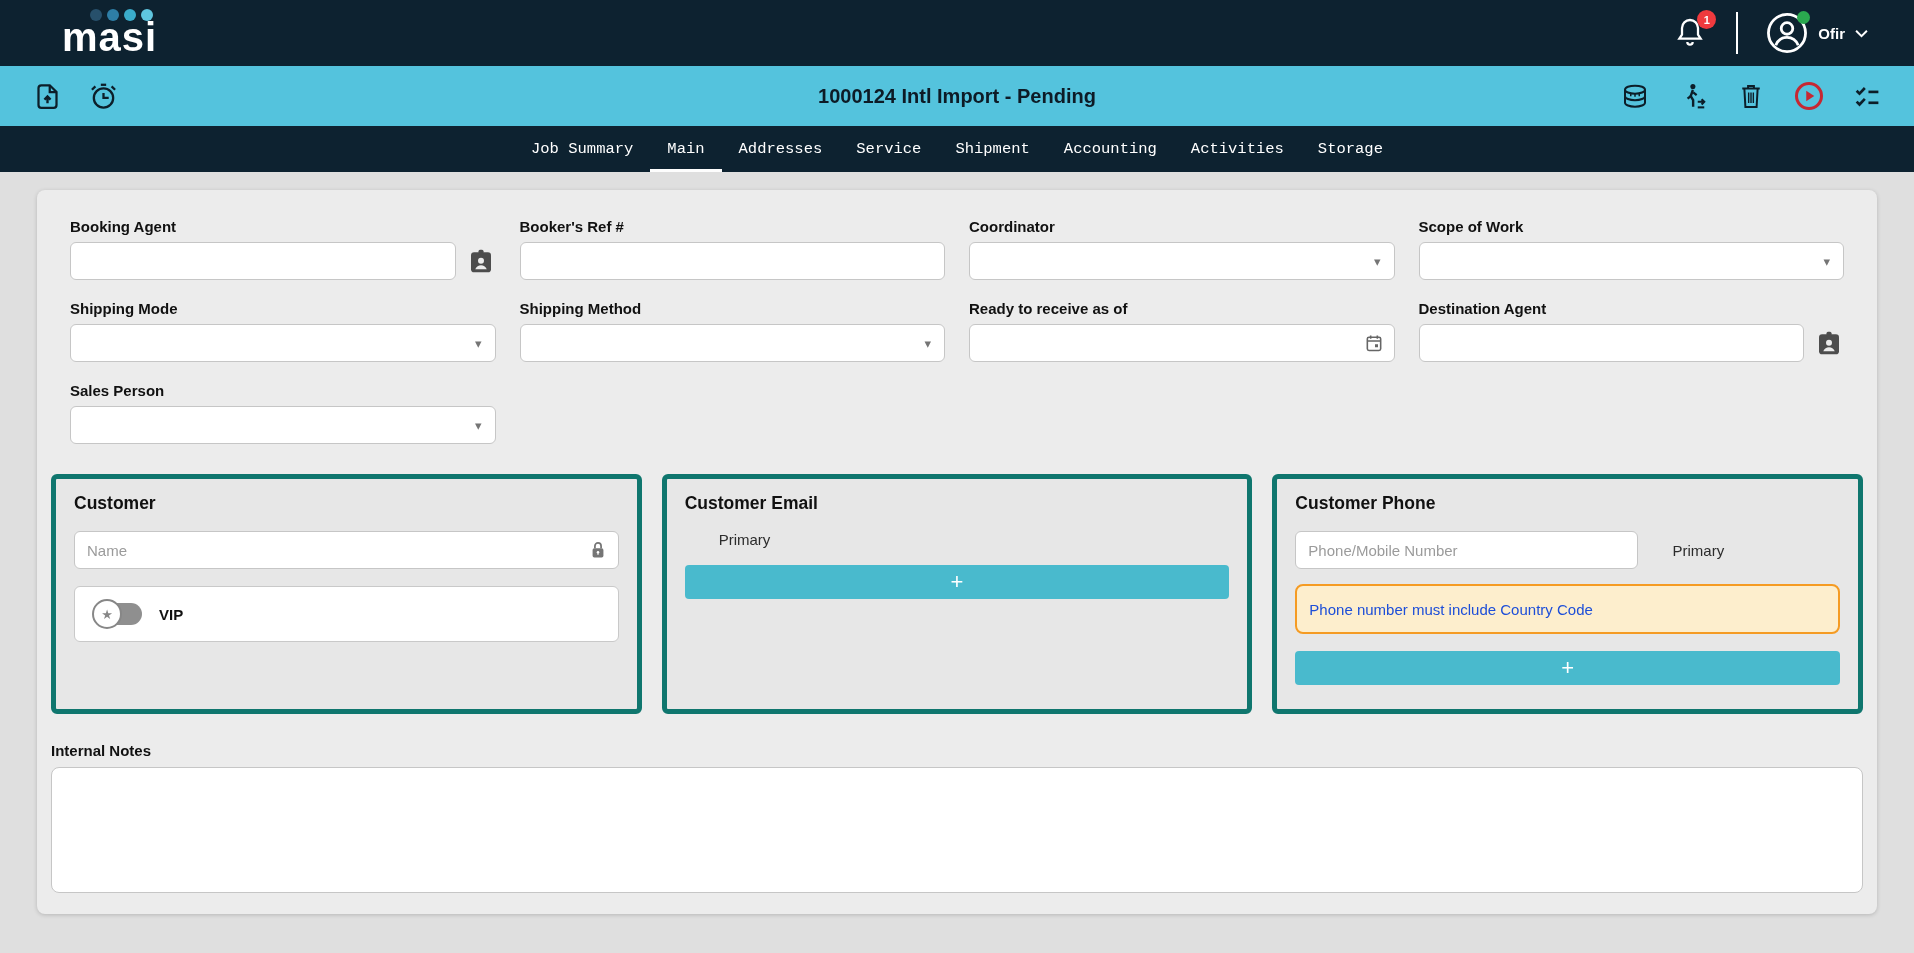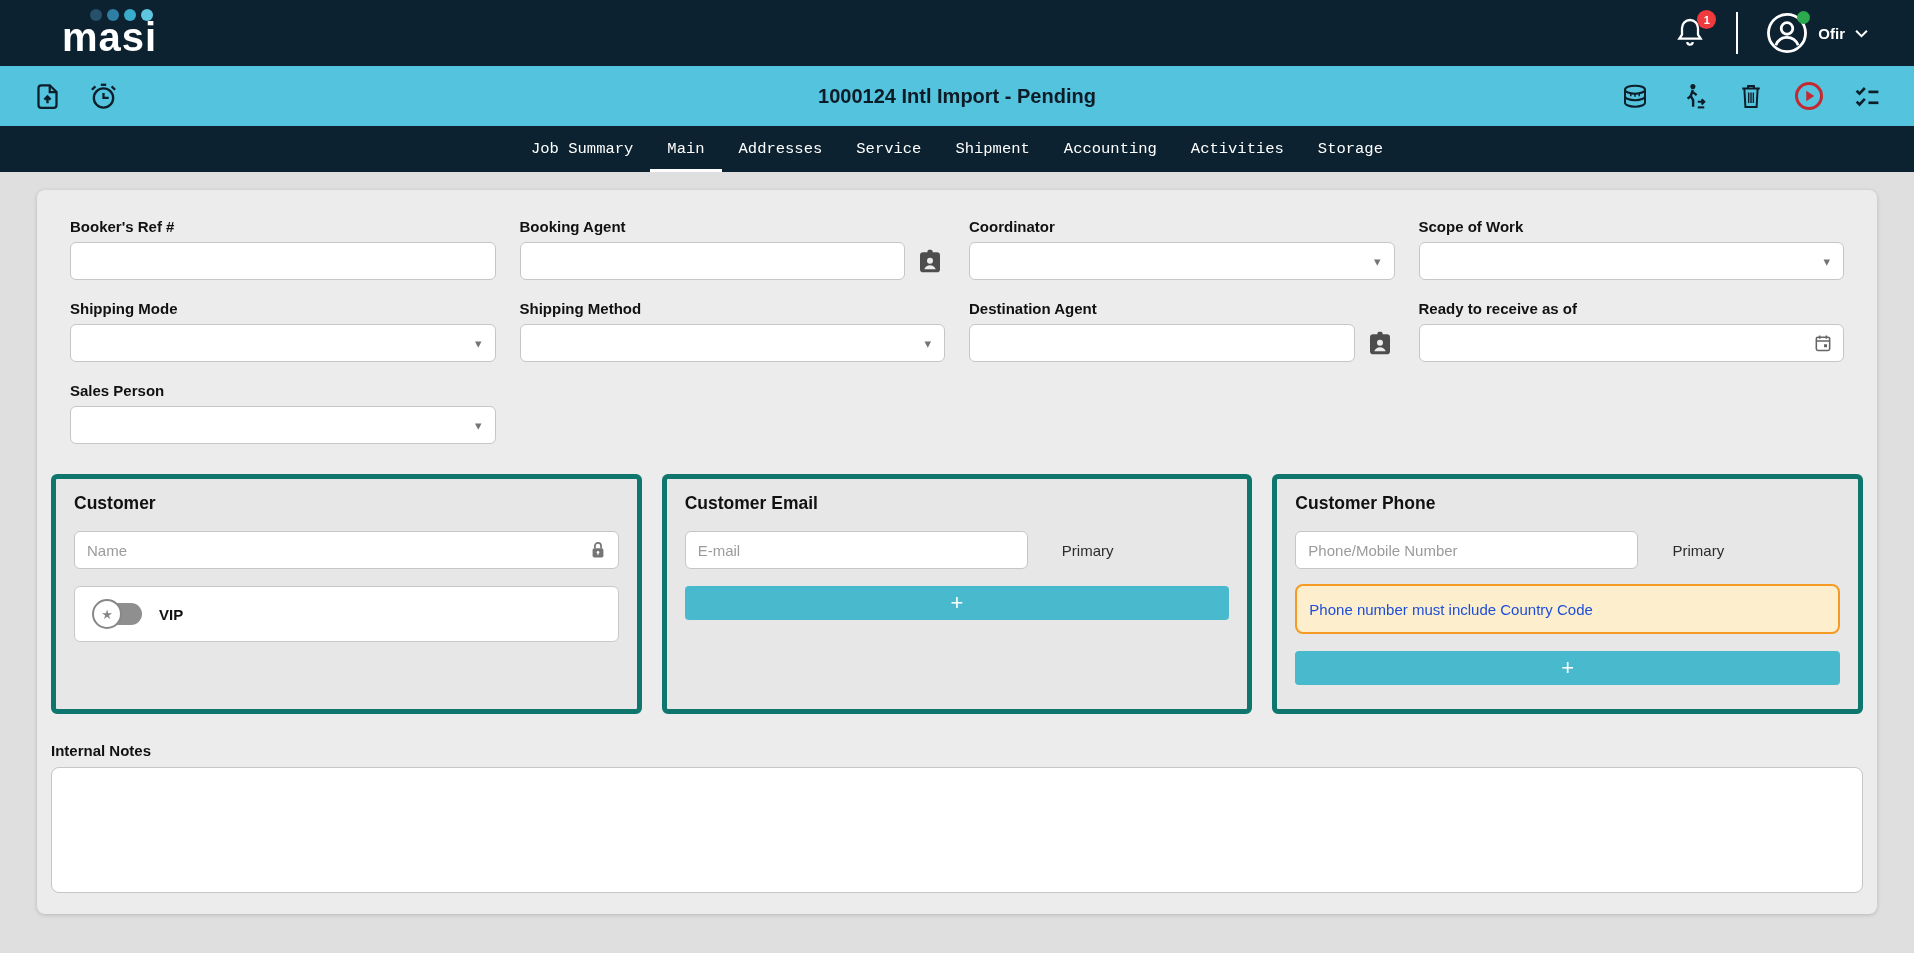--- a/index.html
+++ b/index.html
@@ -199,40 +199,40 @@
   <div class="tab">Activities</div>
   <div class="tab">Storage</div>
 </nav>
 
 <div class="content">
   <section class="panel">
 
     <div class="form-grid">
 
       <div class="field">
-        <label>Booker's Ref #</label>
-        <div class="control-row">
-          <input class="text-input" style="">
-        </div>
-      </div>
-      <div class="field">
         <label>Booking Agent</label>
         <div class="control-row">
           <input class="text-input" style="">
           <span class="side-icon">
             <svg viewBox="0 0 24 24" width="30" height="30">
                 <rect x="4" y="5" width="16" height="16" rx="2.5" fill="currentColor"></rect>
                 <rect x="10" y="3" width="4" height="4" rx="1.2" fill="currentColor"></rect>
                 <circle cx="12" cy="11.8" r="2.4" fill="#ececec"></circle>
                 <path d="M7.4 18.6c.9-2.2 2.6-3.3 4.6-3.3s3.7 1.1 4.6 3.3z" fill="#ececec"></path>
               </svg>
           </span>
         </div>
       </div>
       <div class="field">
+        <label>Booker's Ref #</label>
+        <div class="control-row">
+          <input class="text-input" style="">
+        </div>
+      </div>
+      <div class="field">
         <label>Coordinator</label>
         <div class="select">
           <span class="caret">▾</span>
         </div>
       </div>
       <div class="field">
         <label>Scope of Work</label>
         <div class="select">
           <span class="caret">▾</span>
         </div>
@@ -241,49 +241,49 @@
       <div class="field">
         <label>Shipping Mode</label>
         <div class="select">
           <span class="caret">▾</span>
         </div>
       </div>
       <div class="field">
         <label>Shipping Method</label>
         <div class="select">
           <span class="caret">▾</span>
-        </div>
-      </div>
-      <div class="field">
-        <label>Destination Agent</label>
-        <div class="control-row">
-          <input class="text-input" style="">
-          <span class="side-icon">
-            <svg viewBox="0 0 24 24" width="30" height="30">
-                <rect x="4" y="5" width="16" height="16" rx="2.5" fill="currentColor"></rect>
-                <rect x="10" y="3" width="4" height="4" rx="1.2" fill="currentColor"></rect>
-                <circle cx="12" cy="11.8" r="2.4" fill="#ececec"></circle>
-                <path d="M7.4 18.6c.9-2.2 2.6-3.3 4.6-3.3s3.7 1.1 4.6 3.3z" fill="#ececec"></path>
-              </svg>
-          </span>
         </div>
       </div>
       <div class="field">
         <label>Ready to receive as of</label>
         <div class="control-row">
           <div class="input-wrap">
             <input class="text-input" style="">
             <span class="inner-icon" style="color:#666;">
               <svg viewBox="0 0 24 24" width="20" height="20">
                   <rect x="4" y="5" width="16" height="16" rx="2" fill="none" stroke="currentColor" stroke-width="1.9"></rect>
                   <path d="M8 3v4M16 3v4M4 9.5h16" stroke="currentColor" stroke-width="1.9"></path>
                   <rect x="13.2" y="13.5" width="3.6" height="3.6" fill="currentColor"></rect>
                 </svg>
             </span>
           </div>
+        </div>
+      </div>
+      <div class="field">
+        <label>Destination Agent</label>
+        <div class="control-row">
+          <input class="text-input" style="">
+          <span class="side-icon">
+            <svg viewBox="0 0 24 24" width="30" height="30">
+                <rect x="4" y="5" width="16" height="16" rx="2.5" fill="currentColor"></rect>
+                <rect x="10" y="3" width="4" height="4" rx="1.2" fill="currentColor"></rect>
+                <circle cx="12" cy="11.8" r="2.4" fill="#ececec"></circle>
+                <path d="M7.4 18.6c.9-2.2 2.6-3.3 4.6-3.3s3.7 1.1 4.6 3.3z" fill="#ececec"></path>
+              </svg>
+          </span>
         </div>
       </div>
 
       <div class="field span1">
         <label>Sales Person</label>
         <div class="select">
           <span class="caret">▾</span>
         </div>
       </div>
     </div>
@@ -311,23 +311,20 @@
               <span style="color:#878787;font-size:13px;line-height:1;">★</span>
             </span>
           </span>
           <span class="vip-label">VIP</span>
         </div>
       </div>
 
       <div class="card">
         <div class="card-title">Customer Email</div>
         <div class="inline-row">
-          <div class="half-wrap">
-            <input class="text-input" style="width: 100%;" placeholder="E-mail">
-          </div>
           <span class="primary-label">Primary</span>
         </div>
         <button class="add-btn">+</button>
       </div>
 
       <div class="card">
         <div class="card-title">Customer Phone</div>
         <div class="inline-row">
           <div class="half-wrap">
             <input class="text-input" style="width: 100%;" placeholder="Phone/Mobile Number">

